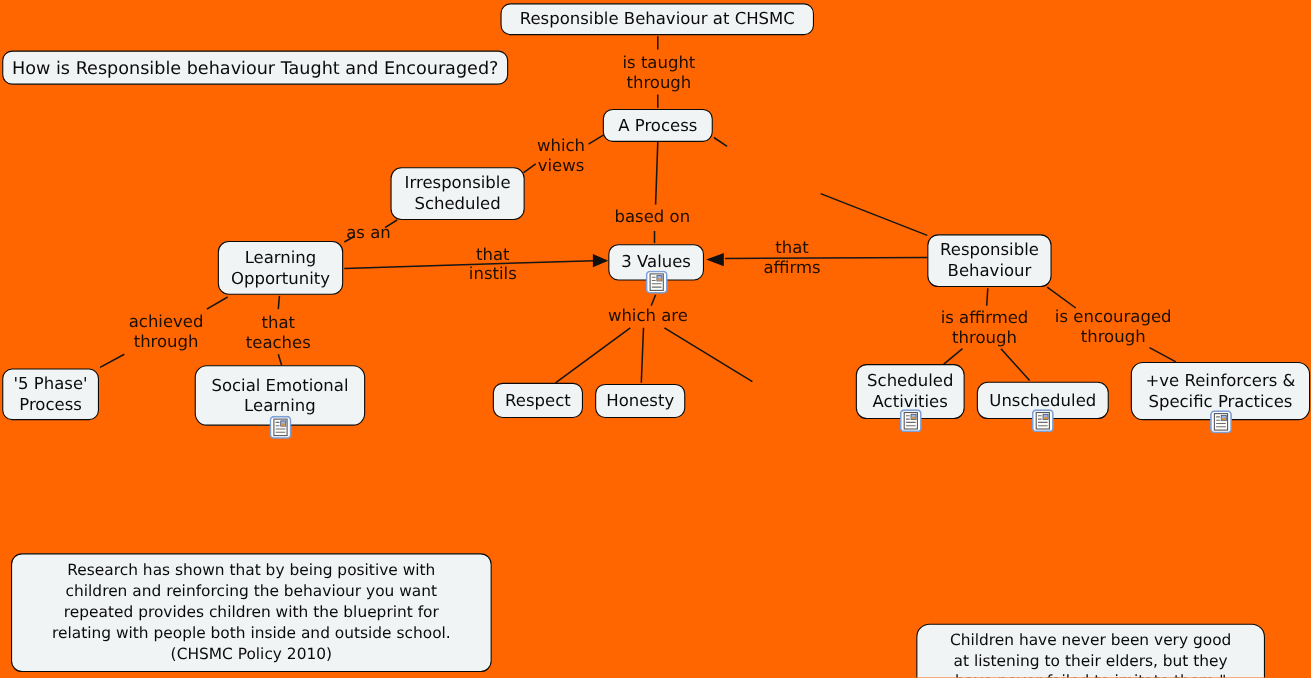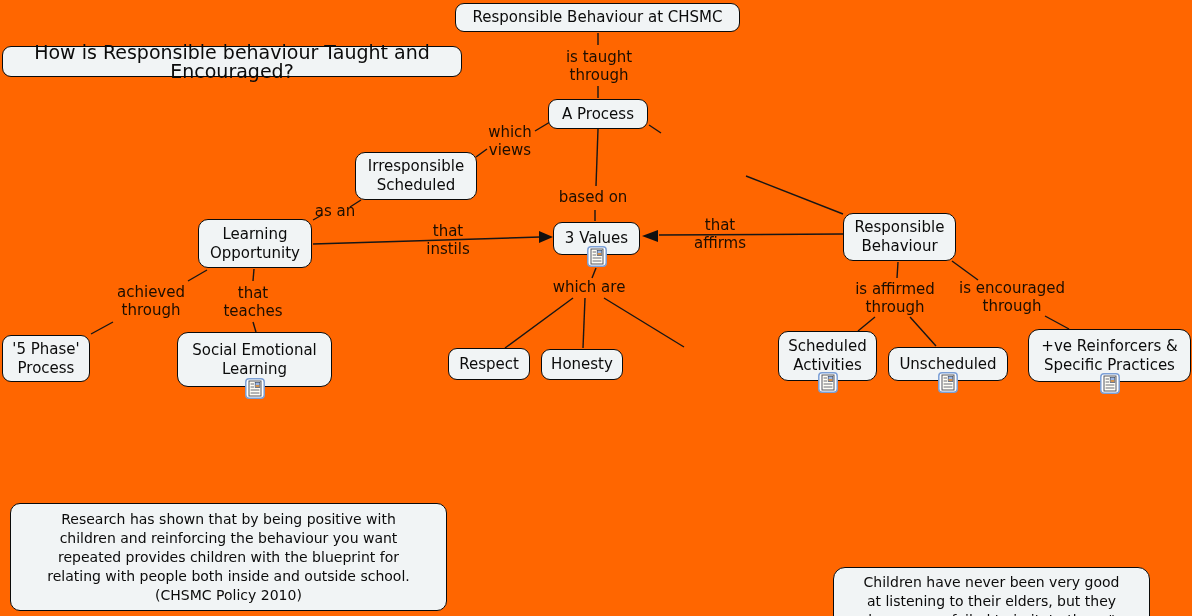--- a/index.html
+++ b/index.html
@@ -72,21 +72,21 @@
     <div class="linklabel" style="left: 589px; top: 287px;">which are</div>
     <div class="linklabel" style="left: 151px; top: 301px;">achieved
 through</div>
     <div class="linklabel" style="left: 253px; top: 302px;">that
 teaches</div>
     <div class="linklabel" style="left: 895px; top: 298px;">is affirmed
 through</div>
     <div class="linklabel" style="left: 1012px; top: 297px;">is encouraged
 through</div>
     <div class="node" style="left: 455px; top: 3px; width: 285px; height: 29px; border-radius: 9px;">Responsible Behaviour at CHSMC</div>
-    <div class="node" style="left: 2px; top: 46px; width: 460px; height: 31px; border-radius: 9px; font-size: 19px;">How is Responsible behaviour Taught and Encouraged?</div>
+    <div class="node" style="left: 2px; top: 46px; width: 460px; height: 31px; border-radius: 9px; font-size: 16px;">How is Responsible behaviour Taught and Encouraged?</div>
     <div class="node" style="left: 548px; top: 99px; width: 100px; height: 30px; border-radius: 9px;">A Process</div>
     <div class="node" style="left: 355px; top: 152px; width: 122px; height: 48px; border-radius: 10px;">Irresponsible
 Scheduled</div>
     <div class="node" style="left: 198px; top: 219px; width: 114px; height: 49px; border-radius: 10px;">Learning
 Opportunity</div>
     <div class="node" style="left: 553px; top: 222px; width: 87px; height: 33px; border-radius: 9px;">3 Values</div>
     <div class="res-icon" style="left: 586.5px; top: 246px;"><svg viewBox="0 0 20 21" width="20" height="21">
         <rect x="0.8" y="0.8" width="18.4" height="19.4" rx="3.2" fill="#ffffff" stroke="#7b9fd6" stroke-width="1.5"></rect>
         <rect x="4" y="3" width="12" height="15" fill="#fffef6" stroke="#55575f" stroke-width="1"></rect>
         <line x1="5.6" y1="6" x2="9" y2="6" stroke="#6a6d75" stroke-width="1"></line>

